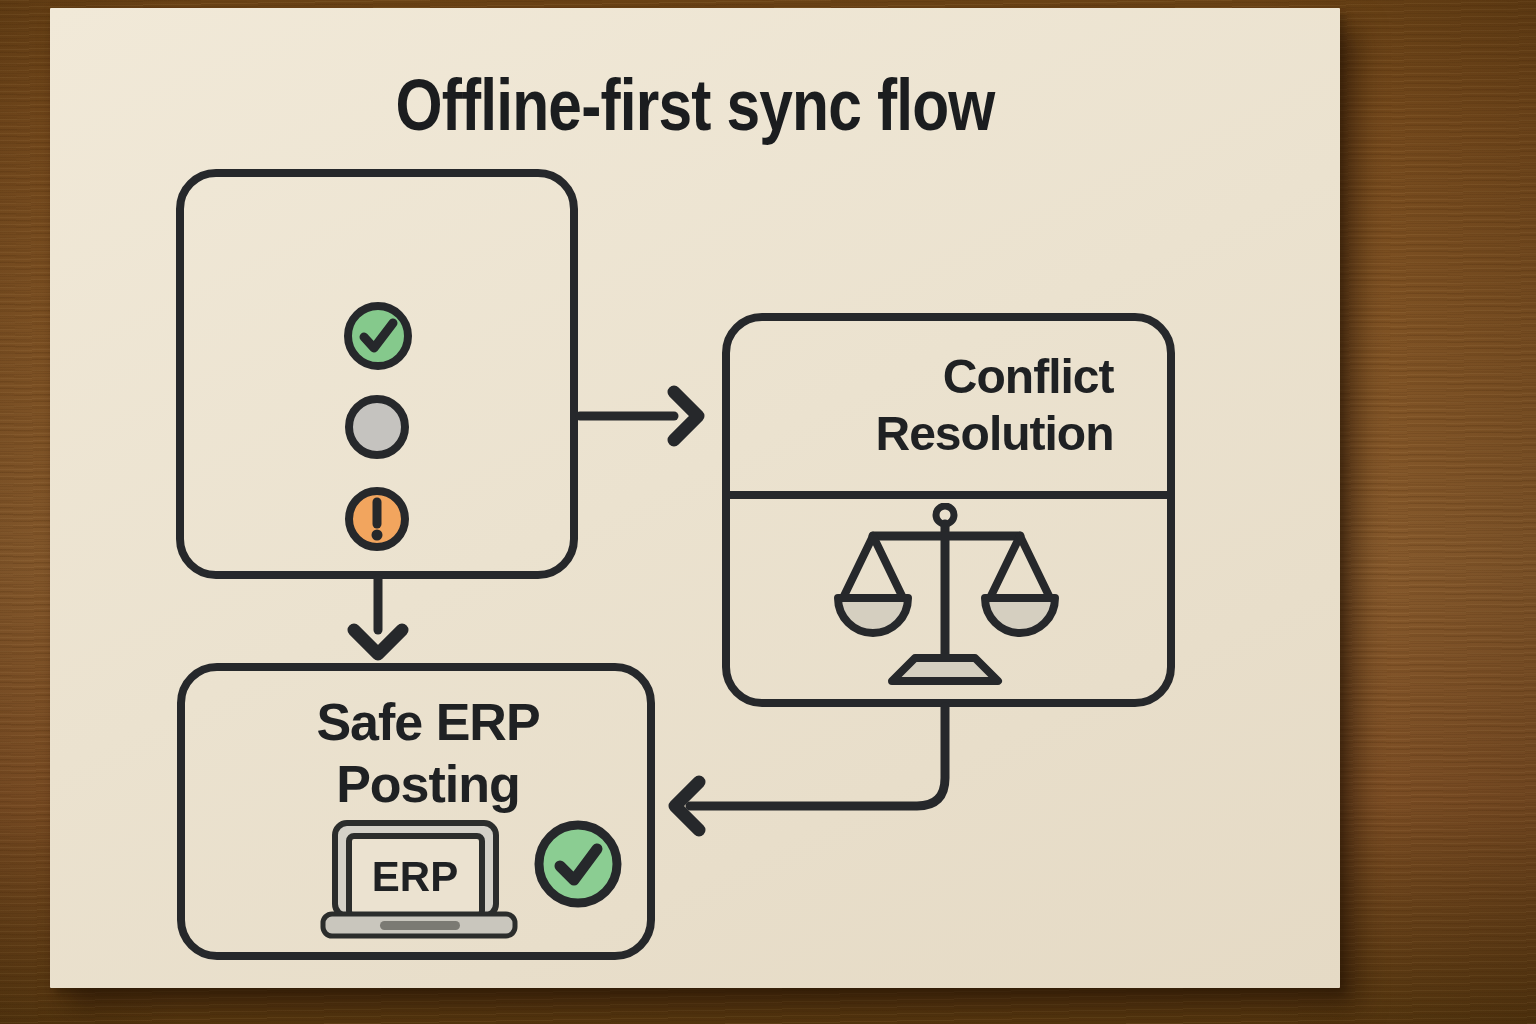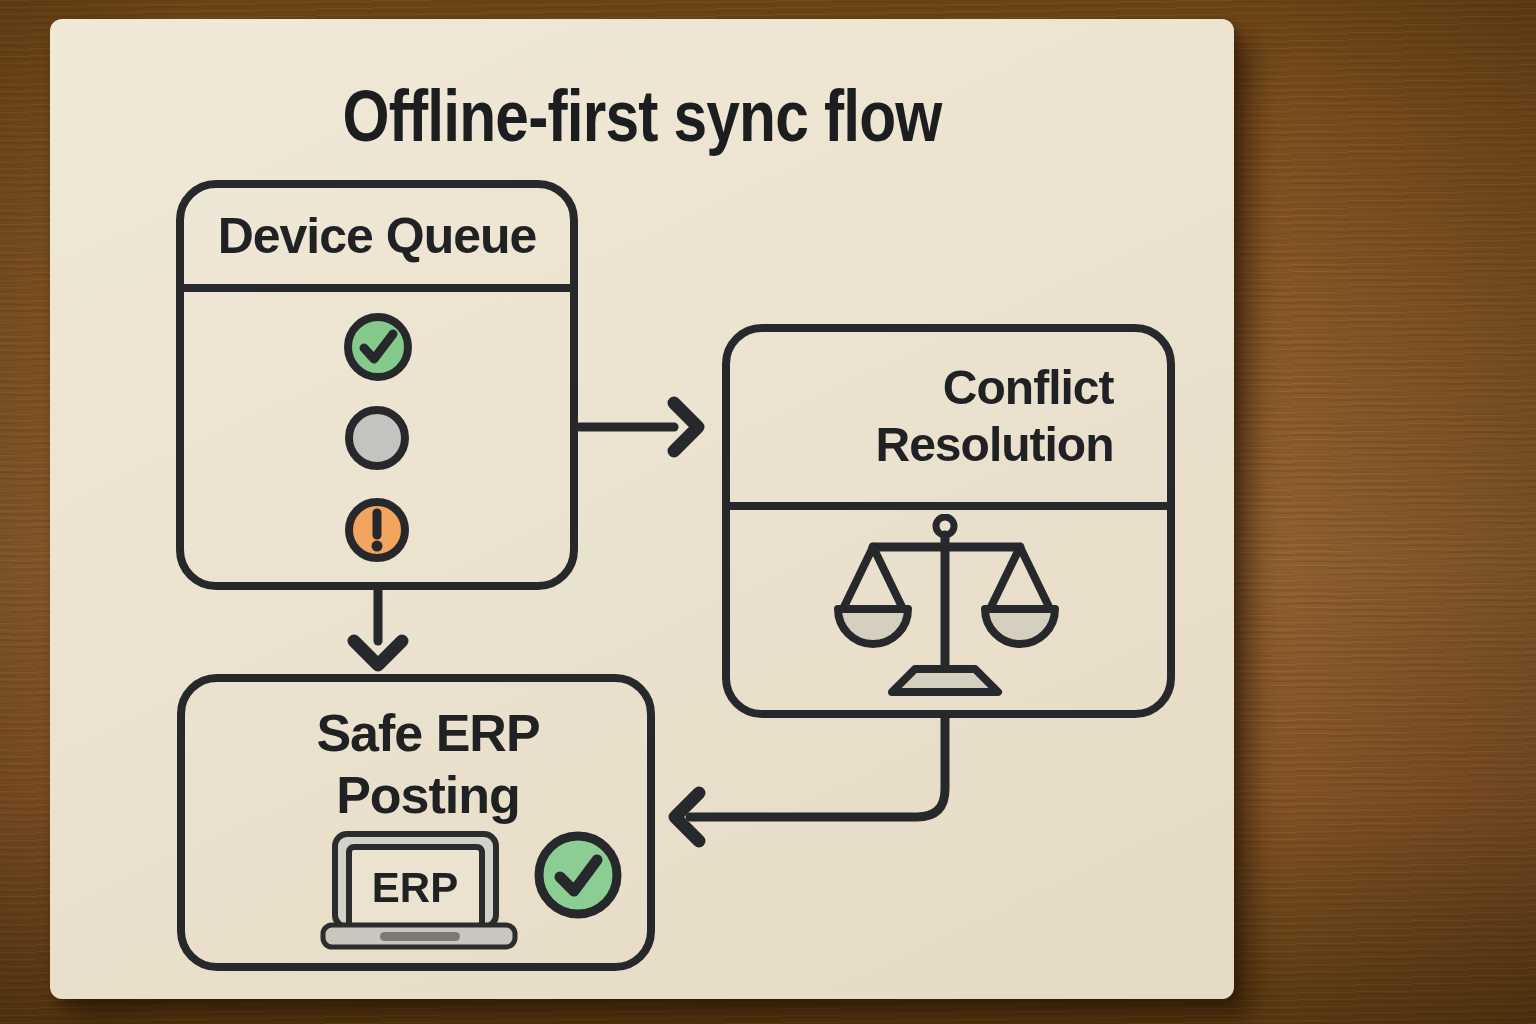--- a/index.html
+++ b/index.html
@@ -9,24 +9,24 @@
   }
   .scene{
     position:relative;width:1536px;height:1024px;
     background:
       linear-gradient(90deg, rgba(30,15,2,.18) 0%, rgba(0,0,0,0) 12%, rgba(0,0,0,0) 82%, rgba(30,15,2,.22) 100%),
       repeating-linear-gradient(179deg, rgba(255,216,150,.07) 0 1px, rgba(0,0,0,0) 1px 3px, rgba(55,28,4,.10) 3px 4px, rgba(0,0,0,0) 4px 7px),
       repeating-linear-gradient(181deg, rgba(92,52,12,.12) 0 2px, rgba(0,0,0,0) 2px 6px),
       linear-gradient(180deg,#6b4316 0%,#7d4f1f 12%,#8a5a28 32%,#926231 55%,#855428 78%,#56370f 100%);
   }
   .poster{
-    position:absolute;left:50px;top:19px;width:1184px;height:980px;
+    position:absolute;left:50px;top:8px;width:1290px;height:980px;
     background:linear-gradient(155deg,#f1e9d8 0%,#ebe2cf 48%,#e5dac5 100%);
     box-shadow:18px 20px 28px rgba(32,16,3,.55), 5px 6px 8px rgba(32,16,3,.35);
-    border-radius:12px;
+    border-radius:1px;
   }
   .title{
     position:absolute;top:56px;left:0;width:100%;margin:0;
     text-align:center;font-size:72px;font-weight:bold;color:#1b1d1f;
     letter-spacing:-1px;transform:scaleX(.84);
   }
   .node{
     position:absolute;border:8px solid #26282b;border-radius:40px;
     box-sizing:border-box;
   }
@@ -58,23 +58,20 @@
 </style>
 </head>
 <body>
 
 <div class="scene">
   <div class="poster">
 
     <h1 class="title">Offline-first sync flow</h1>
 
     <section class="node box-device">
-      <header class="node-header">
-        <span>Device Queue</span>
-      </header>
       <svg class="status st-green" width="70" height="70" viewBox="0 0 70 70">
         <circle cx="35" cy="35" r="30" stroke="#26282b" stroke-width="8" fill="#85c98c"></circle>
         <polyline points="21,36 31,47 50,22" fill="none" stroke="#26282b" stroke-width="9" stroke-linecap="round" stroke-linejoin="round"></polyline>
       </svg>
       <svg class="status st-gray" width="66" height="66" viewBox="0 0 66 66">
         <circle cx="33" cy="33" r="28" stroke="#26282b" stroke-width="8" fill="#c5c3bf"></circle>
       </svg>
       <svg class="status st-orange" width="66" height="66" viewBox="0 0 66 66">
         <circle cx="33" cy="33" r="28" stroke="#26282b" stroke-width="8" fill="#f2a55e"></circle>
         <line x1="33" y1="16" x2="33" y2="38" stroke="#26282b" stroke-width="9" stroke-linecap="round"></line>

